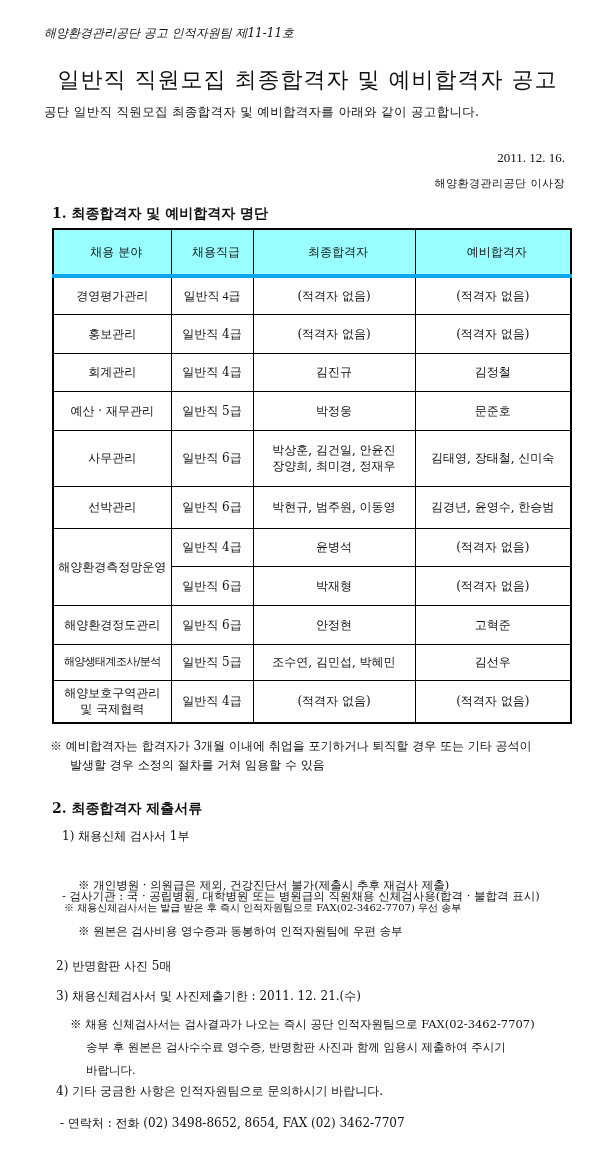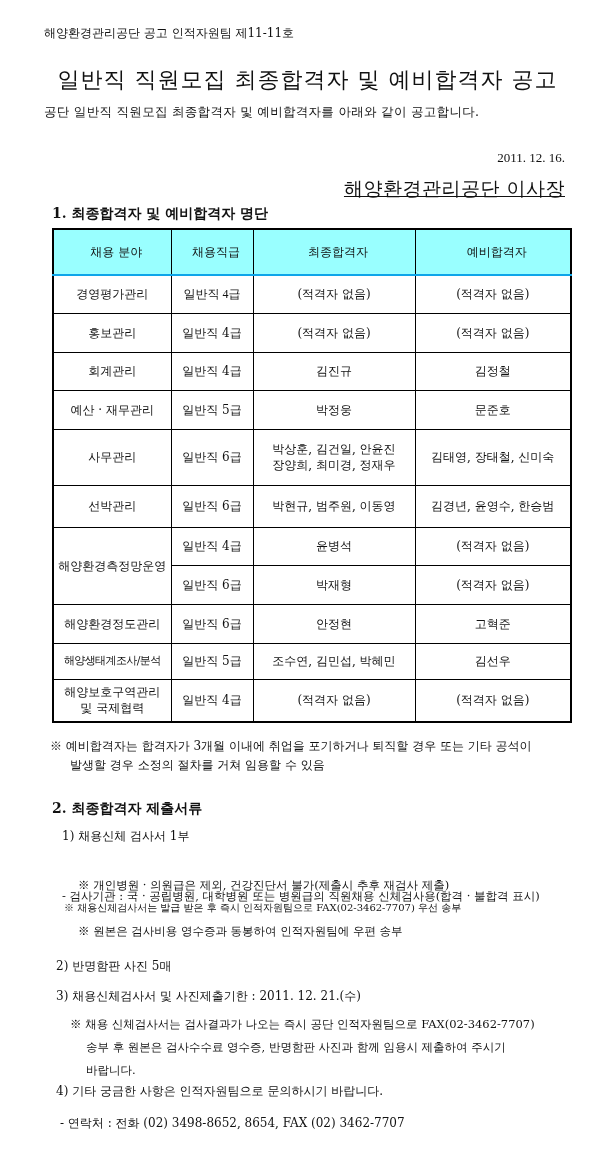--- a/index.html
+++ b/index.html
@@ -2,37 +2,37 @@
 <html><head>
 <meta charset="utf-8">
 <style>
   html, body { margin: 0; padding: 0; background: #ffffff; }
   body {
     width: 615px; height: 1156px; position: relative; overflow: hidden;
     font-family: "DejaVu Serif", "Liberation Serif", serif;
     color: #111111;
   }
   .abs { position: absolute; white-space: nowrap; }
-  .ref { left: 44px; top: 25px; font-size: 12px; }
+  .ref { left: 44px; top: 25px; font-size: 12px; font-style: italic; }
   .title { left: 0; width: 615px; text-align: center; top: 65px; font-size: 22px; letter-spacing: 1px; }
   .intro { left: 44px; top: 104px; font-size: 12.5px; letter-spacing: 0.3px; }
   .date { right: 50px; top: 150px; font-size: 13px; font-family: "Liberation Serif", serif; }
-  .issuer { right: 50px; top: 176px; font-size: 19px; letter-spacing: 0.5px; text-decoration: underline; }
+  .issuer { right: 50px; top: 176px; font-size: 11px; letter-spacing: 0.5px; }
   .sec { left: 52px; font-size: 14px; font-weight: bold; }
   .sec1 { top: 205px; }
   table.roster {
     position: absolute; left: 52px; top: 228px; width: 518px;
     border-collapse: collapse; border: 2px solid #000;
     font-size: 12px; table-layout: fixed;
   }
   table.roster th, table.roster td {
     border: 1px solid #000; text-align: center; vertical-align: middle;
     padding: 0 2px; line-height: 16px; font-weight: normal;
   }
-  table.roster thead th { background: #99ffff; height: 44px; border-bottom: 2px solid #0ea5e9; padding-left: 10px; }
+  table.roster thead th { background: #99ffff; height: 44px; border-bottom: 4px solid #0ea5e9; padding-left: 10px; }
   .num { font-family: "Liberation Serif", serif; }
   .note { left: 50px; top: 737px; font-size: 12px; line-height: 19px; white-space: normal; width: 545px; }
   .note .indent { display: block; padding-left: 20px; }
   .sec2 { top: 800px; }
   .doc { font-size: 12px; }
   .d1 { left: 62px; top: 828px; }
   .d1a { left: 62px; top: 853px; font-size: 11.5px; margin-top: 36px; }
   .d1b { left: 78px; top: 878px; font-size: 11.5px; }
   .d1c { left: 64px; top: 901px; font-size: 10px; }
   .d1d { left: 78px; top: 924px; font-size: 11.5px; }

